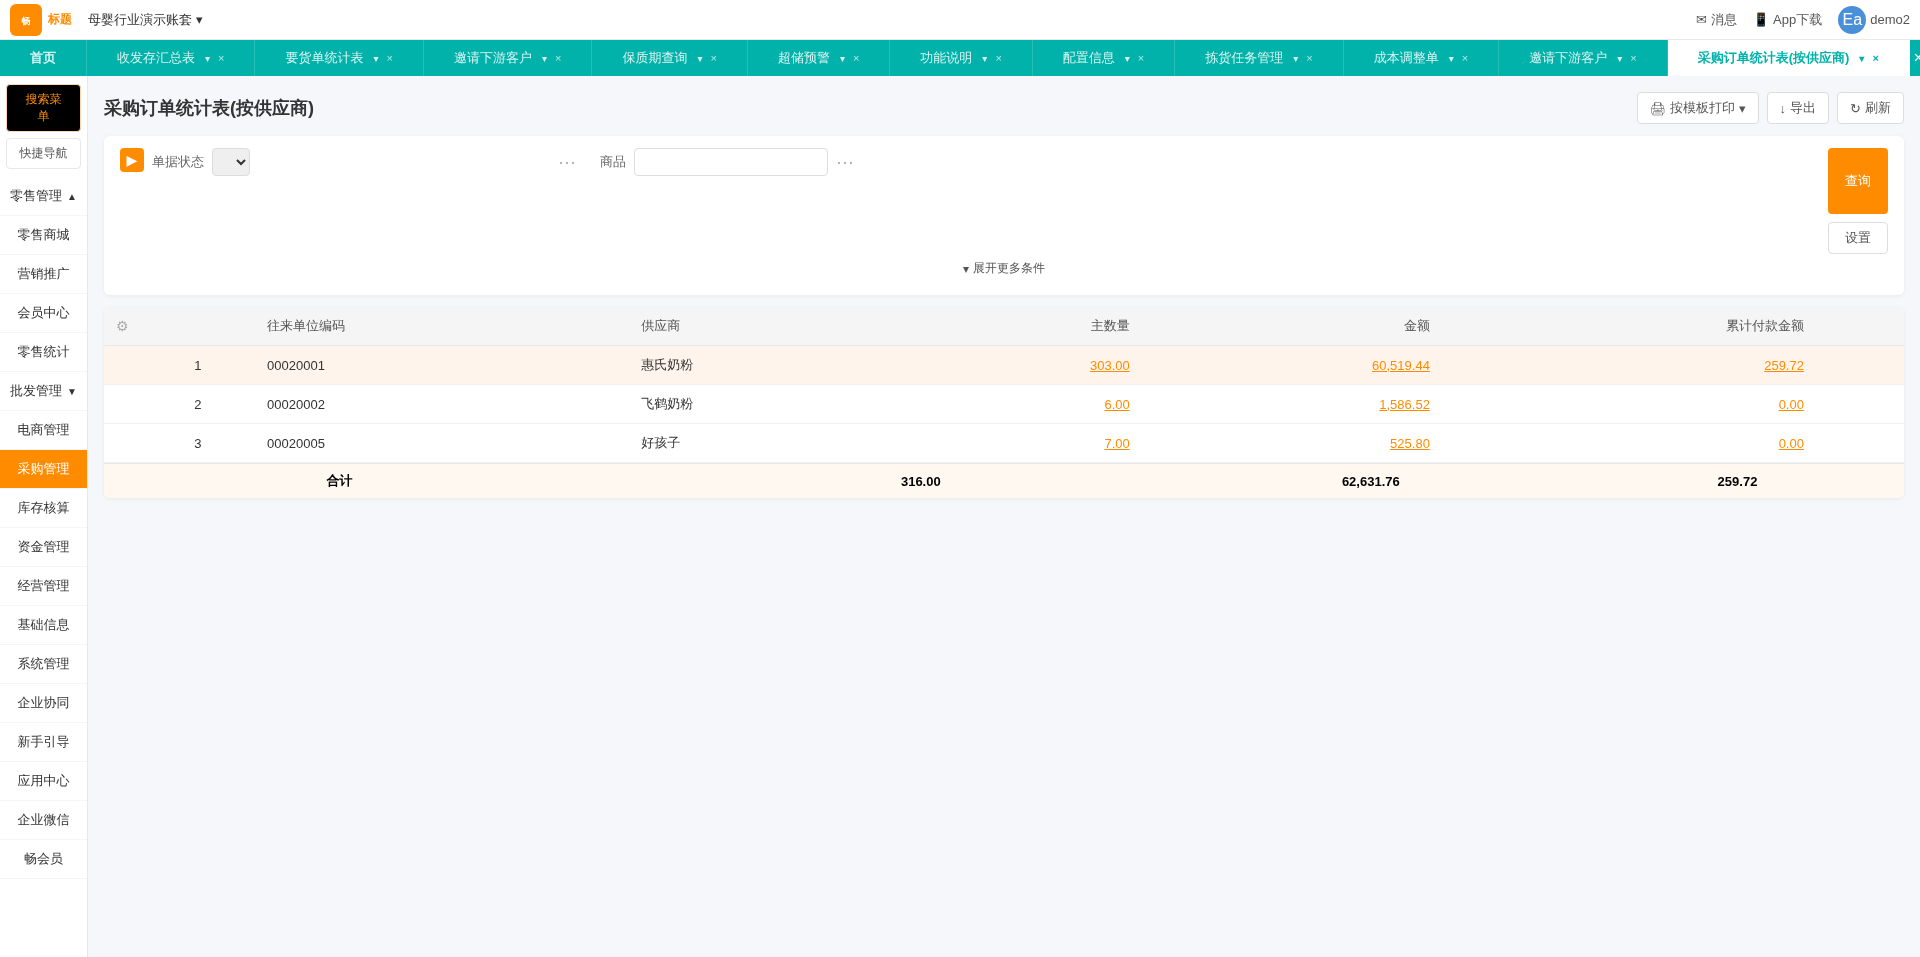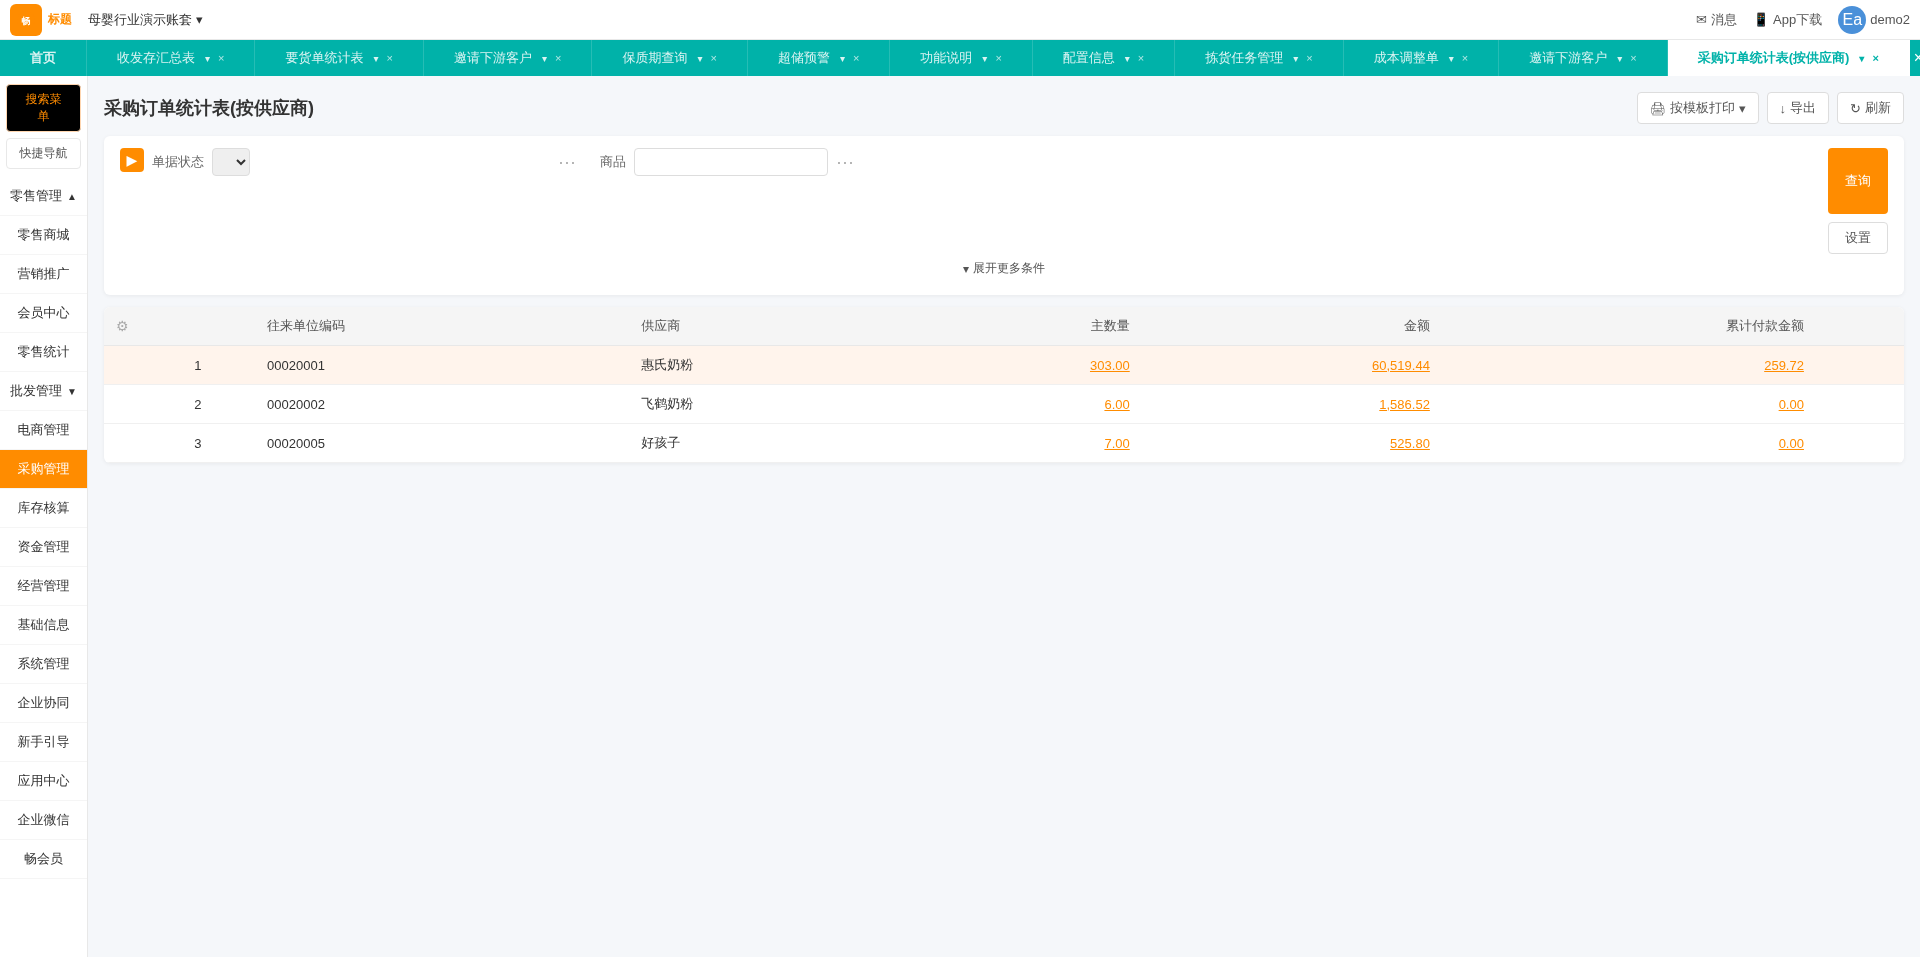--- a/index.html
+++ b/index.html
@@ -352,17 +352,33 @@
       <td>00020005</td>
       <td>好孩子</td>
       <td class="right link-val">7.00</td>
       <td class="right link-val">525.80</td>
       <td class="right link-val">0.00</td>
       <td></td>
     </tr>
             </tbody>
         </table>
 
+        <div style="background:#fff8f0;border-top:1px solid #e8e8e8;display:flex;align-items:center;">
+          <table style="width:100%;border-collapse:collapse;">
+            <tbody>
+                <tr>
+              <td style="width:36px;padding:8px 12px;"></td>
+              <td style="width:40px;padding:8px 12px;"></td>
+              <td style="padding:8px 12px;"></td>
+              <td style="padding:8px 12px;font-weight:bold;">合计</td>
+              <td style="padding:8px 12px;text-align:right;font-weight:bold;">316.00</td>
+              <td style="padding:8px 12px;text-align:right;font-weight:bold;">62,631.76</td>
+              <td style="padding:8px 12px;text-align:right;font-weight:bold;">259.72</td>
+              <td style="padding:8px 12px;"></td>
+            </tr>
+          </tbody>
+            </table>
+        </div>
       </div>
 
     </div>
   </div>
 </div>
 
 </body></html>

